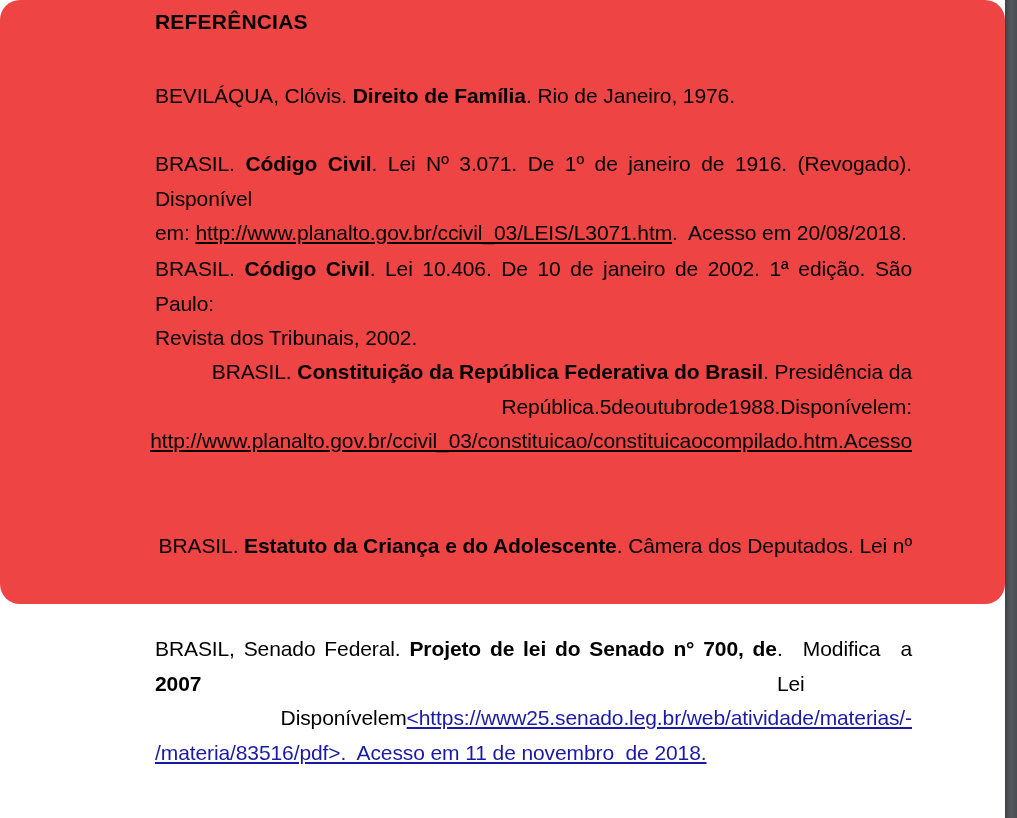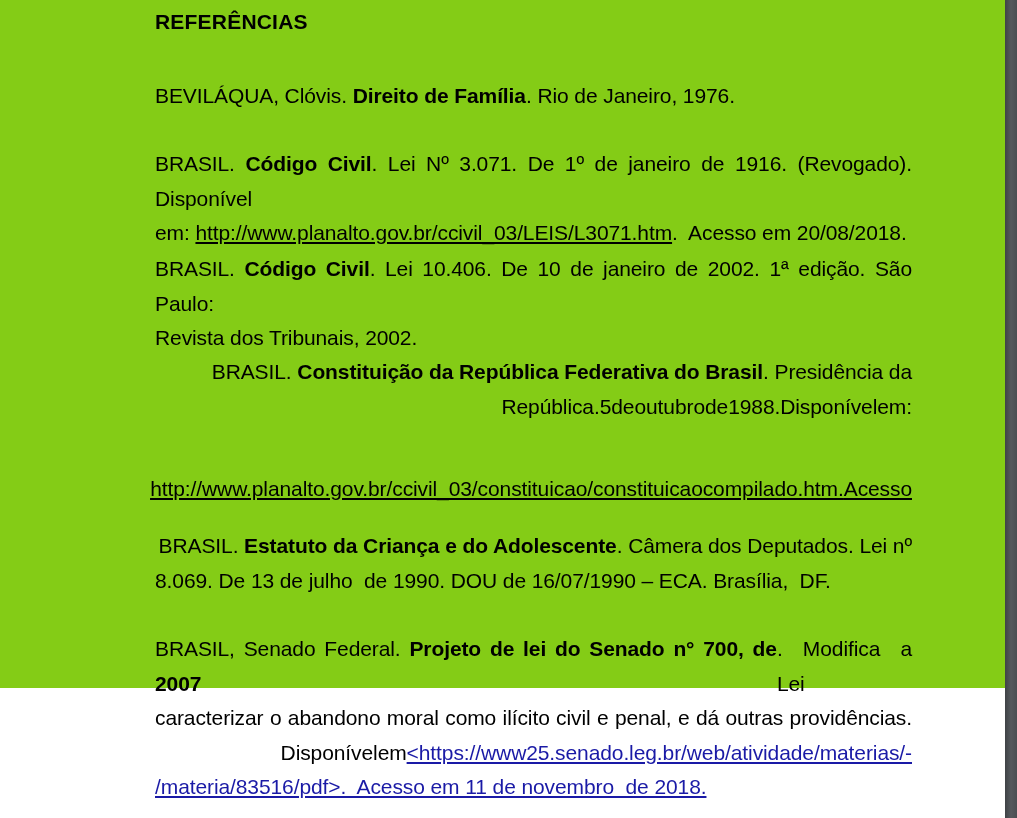--- a/index.html
+++ b/index.html
@@ -2,40 +2,40 @@
 <html><head>
 <meta charset="utf-8">
 <style>
   html, body { margin:0; padding:0; }
   body {
     width:1017px; height:818px; overflow:hidden; background:#ffffff;
     position:relative;
     font-family:"Liberation Sans", sans-serif; color:#000;
   }
   .page {
-    position:absolute; left:0; top:0; width:1005px; height:688px; background:#84cc16;
+    position:absolute; left:0; top:0; width:1005px; height:604px; background:#ef4444;border-radius:20px;
   }
   .edge {
     position:absolute; left:1005px; top:0; width:12px; height:818px;
     background:linear-gradient(to right,#3f4245,#55595d 50%,#4a4e52);
   }
   .content {
     position:absolute; left:155px; top:0; width:757px;
   }
   h1 {
     position:absolute; left:0; top:10px; margin:0;
     font-size:21px; font-weight:bold; letter-spacing:0.2px;
   }
   .ref {
     position:absolute; left:0; width:757px;
     font-size:21px; line-height:34.5px; text-align:justify;
     letter-spacing:-0.1px;
   }
   .ref b { font-weight:bold; }
-  .u { text-decoration:underline;margin-top:48px; }
+  .u { text-decoration:underline; }
   .blue { color:#1a1aa6; text-decoration:underline; }
   .line { display:block; }
   .j { display:flex; justify-content:flex-end; }
 </style>
 </head>
 <body>
 
 <div class="page">
   <div class="content">
     <h1>REFERÊNCIAS</h1>
@@ -80,29 +80,27 @@
       <span class="line j u">
         <a style="color:#000;text-decoration:underline;">http://www.planalto.gov.br/ccivil_03/constituicao/constituicaocompilado.htm.</a>
         <span>Acesso</span>
       </span>
     </div>
 
     <div class="ref" style="top:529px;">
       <span class="line j">
         <span><span>BRASIL. </span><b>Estatuto da Criança e do Adolescente</b><span>. Câmera dos Deputados. Lei nº</span></span>
       </span>
-      <span class="line" style="white-space:pre;">8.069. De 13 de julho  de 1990. DOU de 16/07/1990 – ECA. Brasília,  DF.</span>
     </div>
 
     <div class="ref" style="top:632px;">
       <span class="line j">
         <span><span>BRASIL, Senado Federal. </span><b>Projeto de lei do Senado n° 700, de 2007</b></span>
         <span>. Modifica a Lei</span>
       </span>
-      <span class="line" style="text-align-last:justify;">caracterizar o abandono moral como ilícito civil e penal, e dá outras providências.</span>
       <span class="line j">
         <span>Disponível</span>
         <span>em</span>
         <a class="blue">&lt;https://www25.senado.leg.br/web/atividade/materias/-</a>
       </span>
       <span class="line"><a class="blue" style="white-space:pre;">/materia/83516/pdf&gt;.  Acesso em 11 de novembro  de 2018.</a></span>
     </div>
   </div>
 </div>
 

